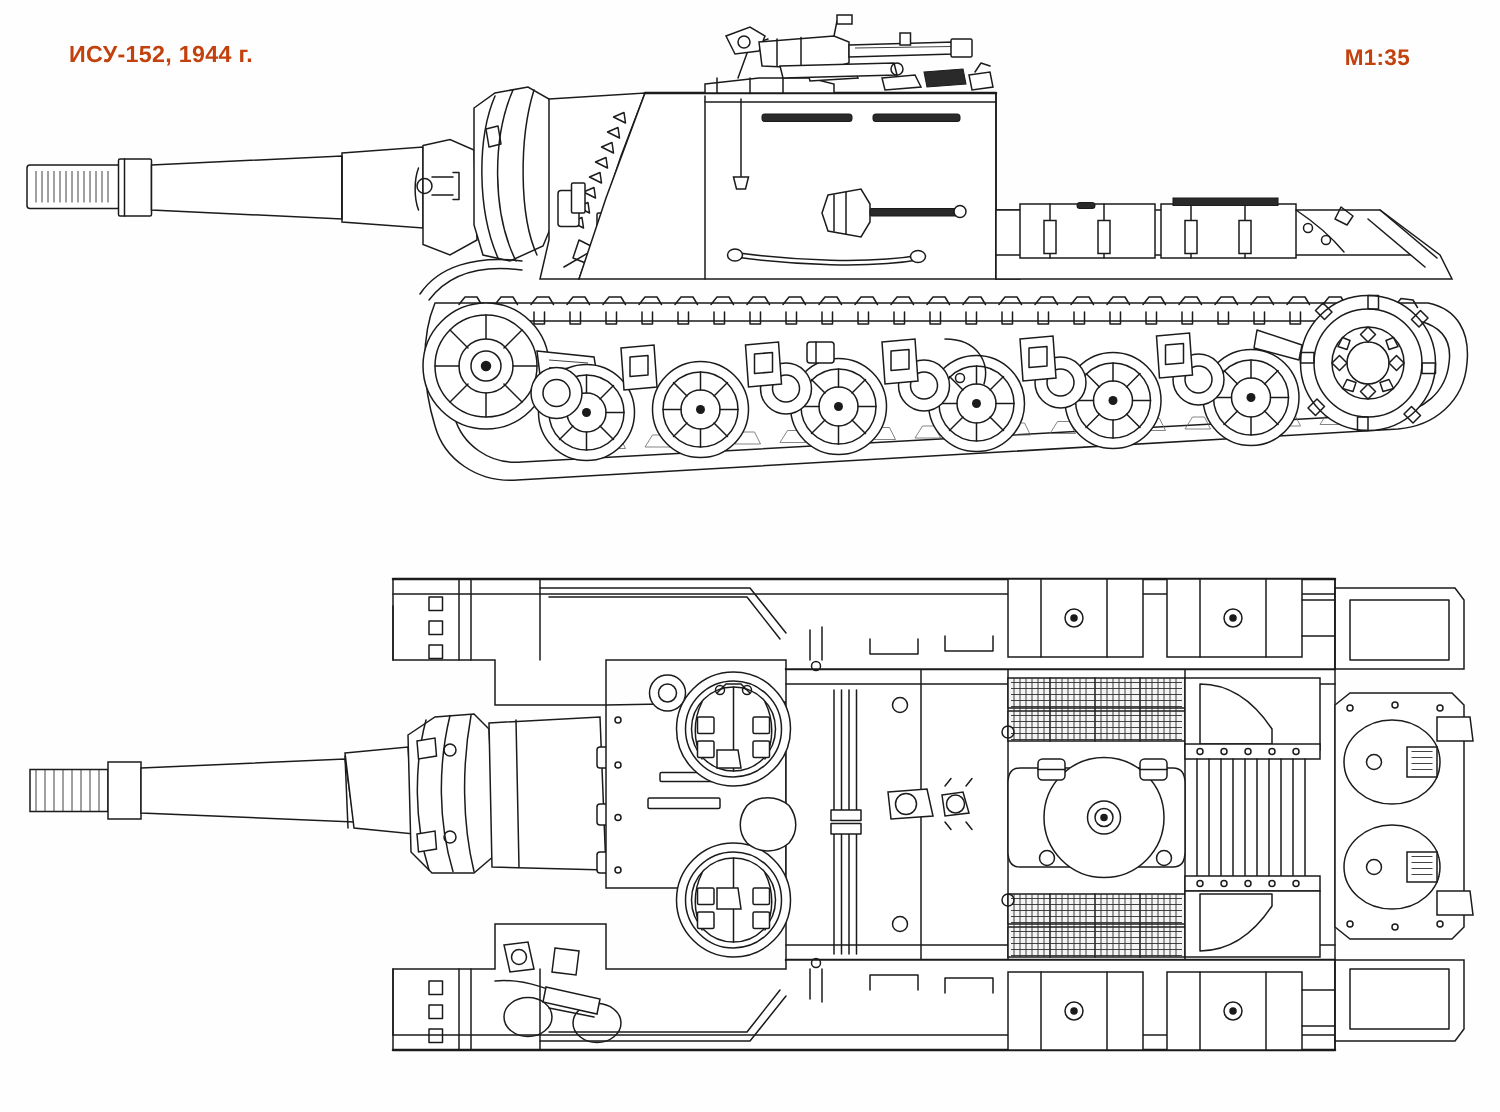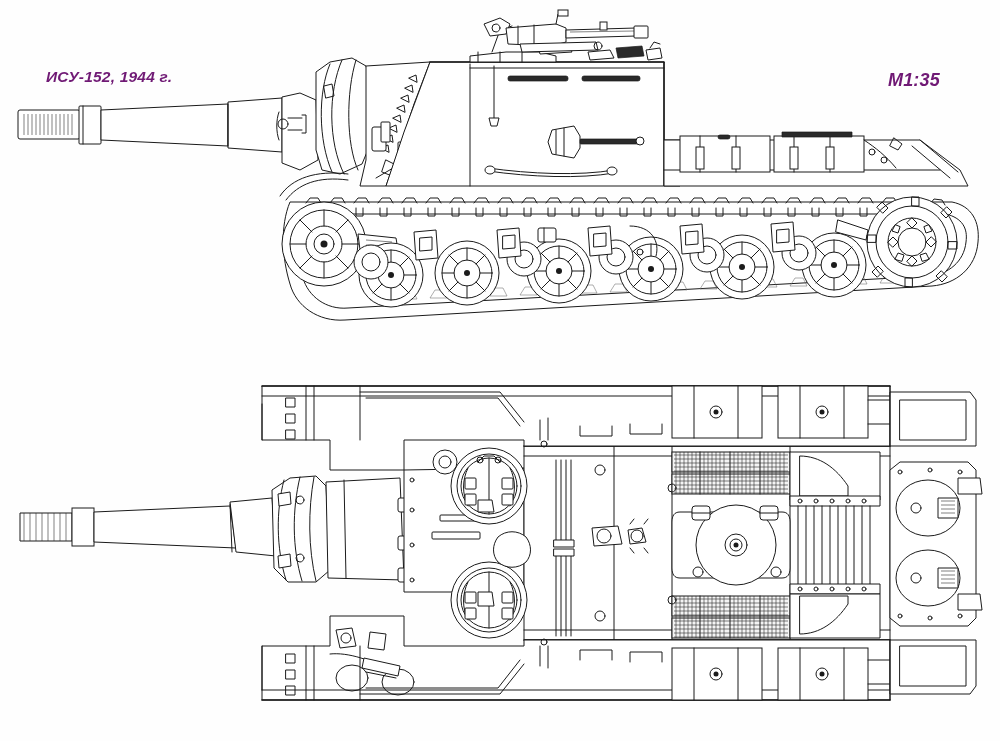--- a/index.html
+++ b/index.html
@@ -8,29 +8,27 @@
     width:1000px;height:741px;
     background:#ffffff;
     font-family:"Liberation Sans", sans-serif;
     overflow:hidden;
     position:relative;
   }
   #sheet{position:relative;width:1000px;height:741px;background:#fefefe;}
   .caption{
     position:absolute;
     font-weight:bold;
-    font-style:italic;
-    color:#701a75;
+    color:#c2410c;
     letter-spacing:0.2px;
     white-space:nowrap;
-    margin-top:40px;
     -webkit-font-smoothing:antialiased;
   }
   #title-label{left:46px;top:28px;font-size:15.5px;}
-  #scale-label{right:60px;top:30px;font-size:18px;}
+  #scale-label{right:60px;top:30px;font-size:15px;}
   svg{position:absolute;left:0;top:0;width:1000px;height:741px;}
   .ln{fill:none;stroke:#1b1b1b;stroke-width:1;stroke-linejoin:round;stroke-linecap:round;}
   .lnT{fill:none;stroke:#1b1b1b;stroke-width:1.7;stroke-linejoin:round;stroke-linecap:round;}
   .lnF{fill:none;stroke:#2e2e2e;stroke-width:0.6;}
   .lnG{fill:none;stroke:#6b6b6b;stroke-width:0.55;}
   .fillW{fill:#ffffff;stroke:#1b1b1b;stroke-width:1;}
   .fillD{fill:#1b1b1b;stroke:none;}
   .fillDk{fill:#2a2a2a;stroke:#1b1b1b;stroke-width:0.7;}
   .fillL{fill:#f4f4f4;stroke:#1b1b1b;stroke-width:1;}
 </style>

